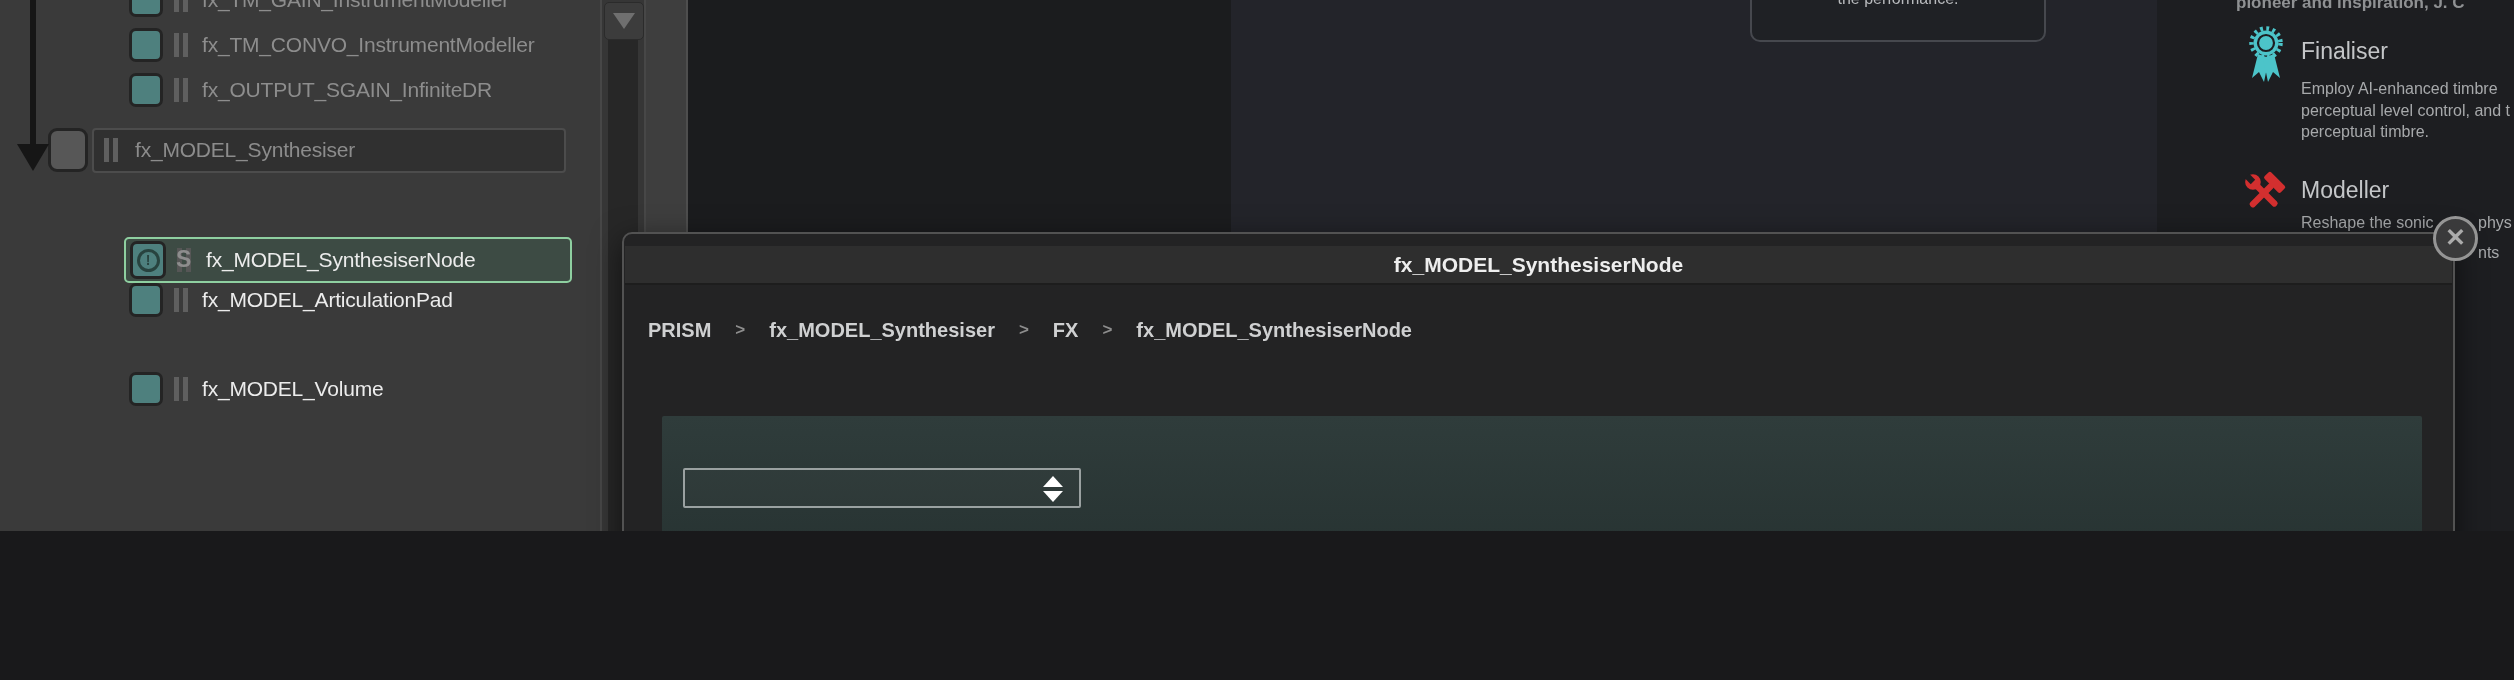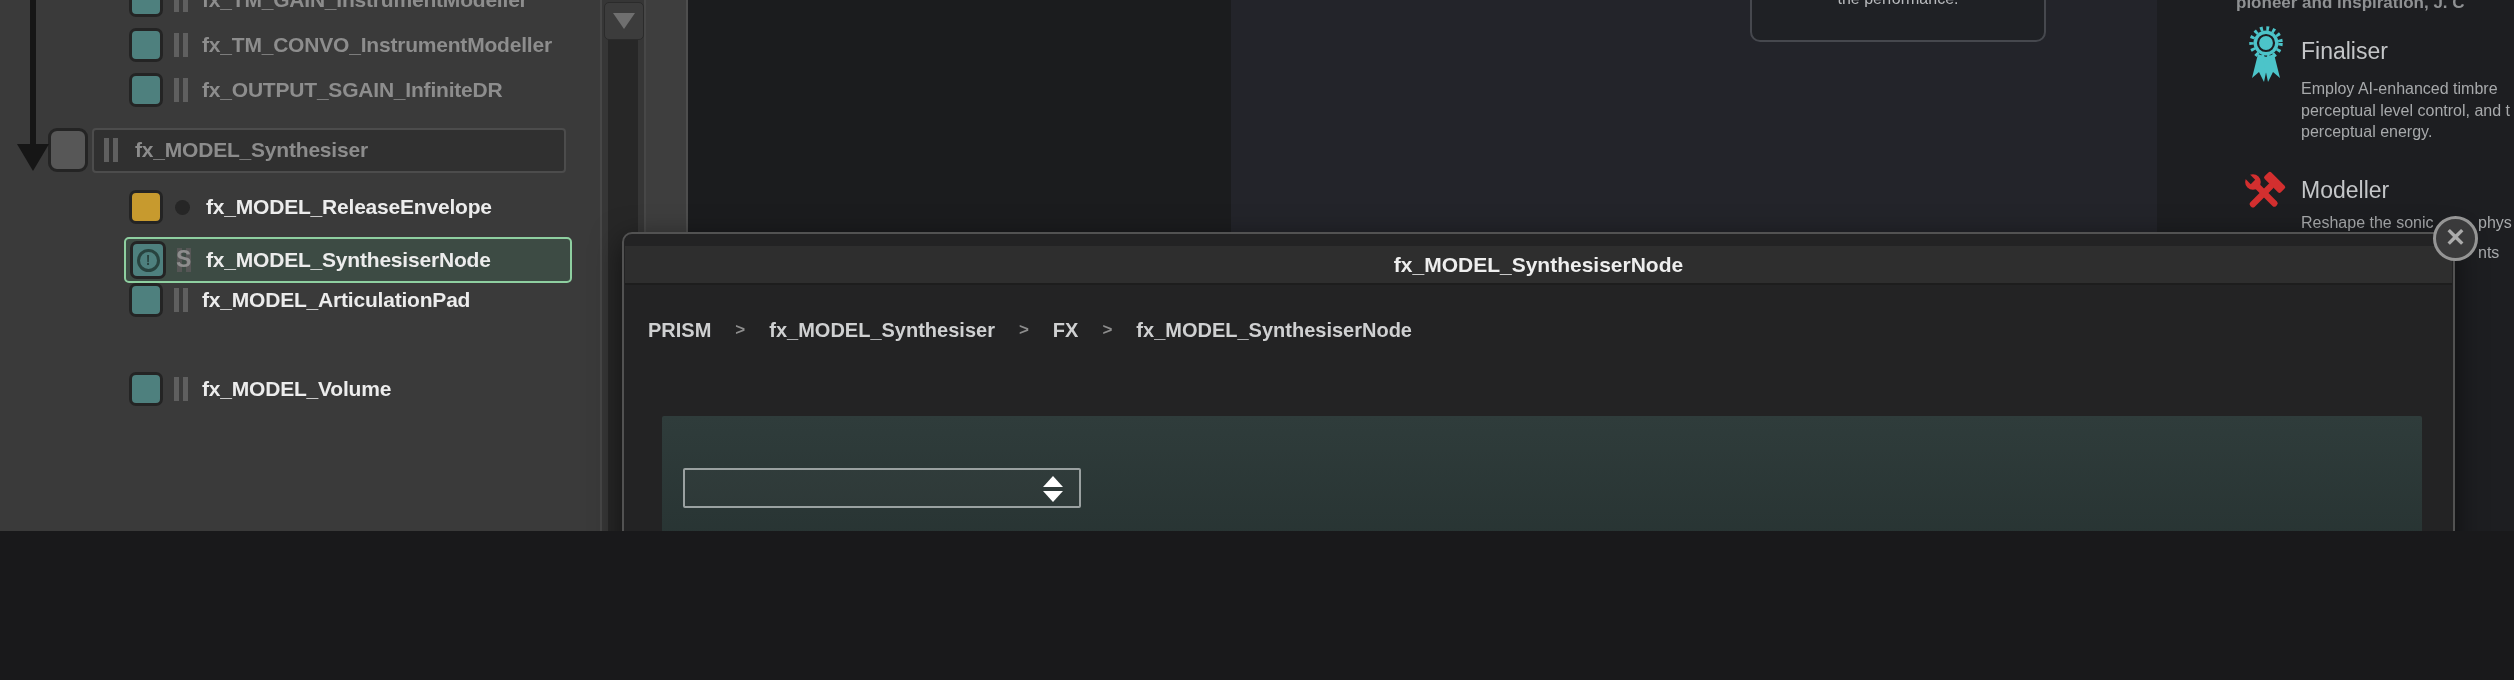--- a/index.html
+++ b/index.html
@@ -8,21 +8,21 @@
   .abs{position:absolute;}
 
   
   .sec1{left:688px;top:0;width:543px;height:680px;background:#1b1c1e;}
   .sec2{left:1231px;top:0;width:926px;height:680px;background:#23242a;}
   .sec3{left:2157px;top:0;width:357px;height:680px;background:#1d1e21;}
 
   
   .tree{left:0;top:0;width:600px;height:680px;background:#3a3a3a;z-index:2;}
   .trow{position:absolute;left:0;width:600px;height:44px;display:flex;align-items:center;}
-  .tlabel{font-size:21px;font-weight:bold;letter-spacing:-0.2px;white-space:nowrap;}
+  .tlabel{font-size:21px;font-weight:normal;letter-spacing:-0.2px;white-space:nowrap;}
   .dim .tlabel{color:#8d8d8d;}
   .lit .tlabel{color:#ececec;}
   .swatch{width:34px;height:34px;border-radius:7px;background:#4e807e;
           border:3px solid #242424;box-sizing:border-box;flex:none;}
   .swatch.gold{background:#c79a2e;}
   .swatch.gray{background:#575757;width:40px;height:44px;border-radius:9px;}
   .hbars{width:15px;height:24px;flex:none;position:relative;}
   .hbars::before,.hbars::after{content:"";position:absolute;top:0;width:5px;height:24px;background:#5f5f5f;}
   .hbars::before{left:0;} .hbars::after{left:9px;}
   .dot{width:15px;height:15px;border-radius:50%;background:#262626;flex:none;}
@@ -131,21 +131,21 @@
     <path d="M16 28 L10 52 L17 46 L22 56 L27 32 Z" fill="#4cc4c9"></path>
     <path d="M32 28 L38 52 L31 46 L26 56 L21 32 Z" fill="#4cc4c9"></path>
     <circle cx="24" cy="17" r="12.5" fill="#4cc4c9"></circle>
     <circle cx="24" cy="17" r="14.5" fill="none" stroke="#4cc4c9" stroke-width="4.5" stroke-dasharray="2.8 3.4"></circle>
     <circle cx="24" cy="17" r="8" fill="none" stroke="#1d1e21" stroke-width="2.2"></circle>
   </svg>
   <div class="card-title" style="left:2301px;top:38px;">Finaliser</div>
   <div class="card-desc" style="left:2301px;top:78px;">
     <span style="display:block">Employ AI-enhanced timbre</span>
     <span style="display:block">perceptual level control, and t</span>
-    <span style="display:block">perceptual energy.</span>
+    <span style="display:block">perceptual timbre.</span>
   </div>
 
   <svg class="rp-icon" style="left:2239px;top:168px;" width="50" height="50" viewBox="0 0 48 48">
     <g fill="#d32f2f">
       <rect x="21" y="12" width="6" height="30" rx="2.5" transform="rotate(45 24 24)"></rect>
       <rect x="13" y="5" width="22" height="9" rx="2" transform="rotate(45 24 24)"></rect>
       <rect x="21" y="13" width="6" height="28" rx="2.5" transform="rotate(-45 24 24)"></rect>
       <circle cx="24" cy="9" r="7.5" transform="rotate(-45 24 24)"></circle>
     </g>
     <rect x="21" y="1" width="6" height="8" fill="#1d1e21" transform="rotate(-45 24 24)"></rect>
@@ -178,25 +178,20 @@
     </div>
 
     <div class="trow dim" style="top:127px;height:46px;">
       <span class="swatch gray" style="margin-left:48px;"></span>
       <span class="namebox" style="margin-left:4px;">
         <span class="hbars"></span>
         <span class="tlabel" style="margin-left:16px;color:#8c8c8c;">fx_MODEL_Synthesiser</span>
       </span>
     </div>
 
-    <div class="trow lit" style="top:185px;">
-      <span class="swatch gold" style="margin-left:129px;"></span>
-      <span class="dot" style="margin-left:12px;"></span>
-      <span class="tlabel" style="margin-left:16px;">fx_MODEL_ReleaseEnvelope</span>
-    </div>
 
     <div class="selrow lit">
       <span class="swatch">
         <span class="warn">!</span>
       </span>
       <span class="ghost">
         <span class="gb"></span>
         <span class="gs">S</span>
       </span>
       <span class="tlabel" style="margin-left:9px;">fx_MODEL_SynthesiserNode</span>

